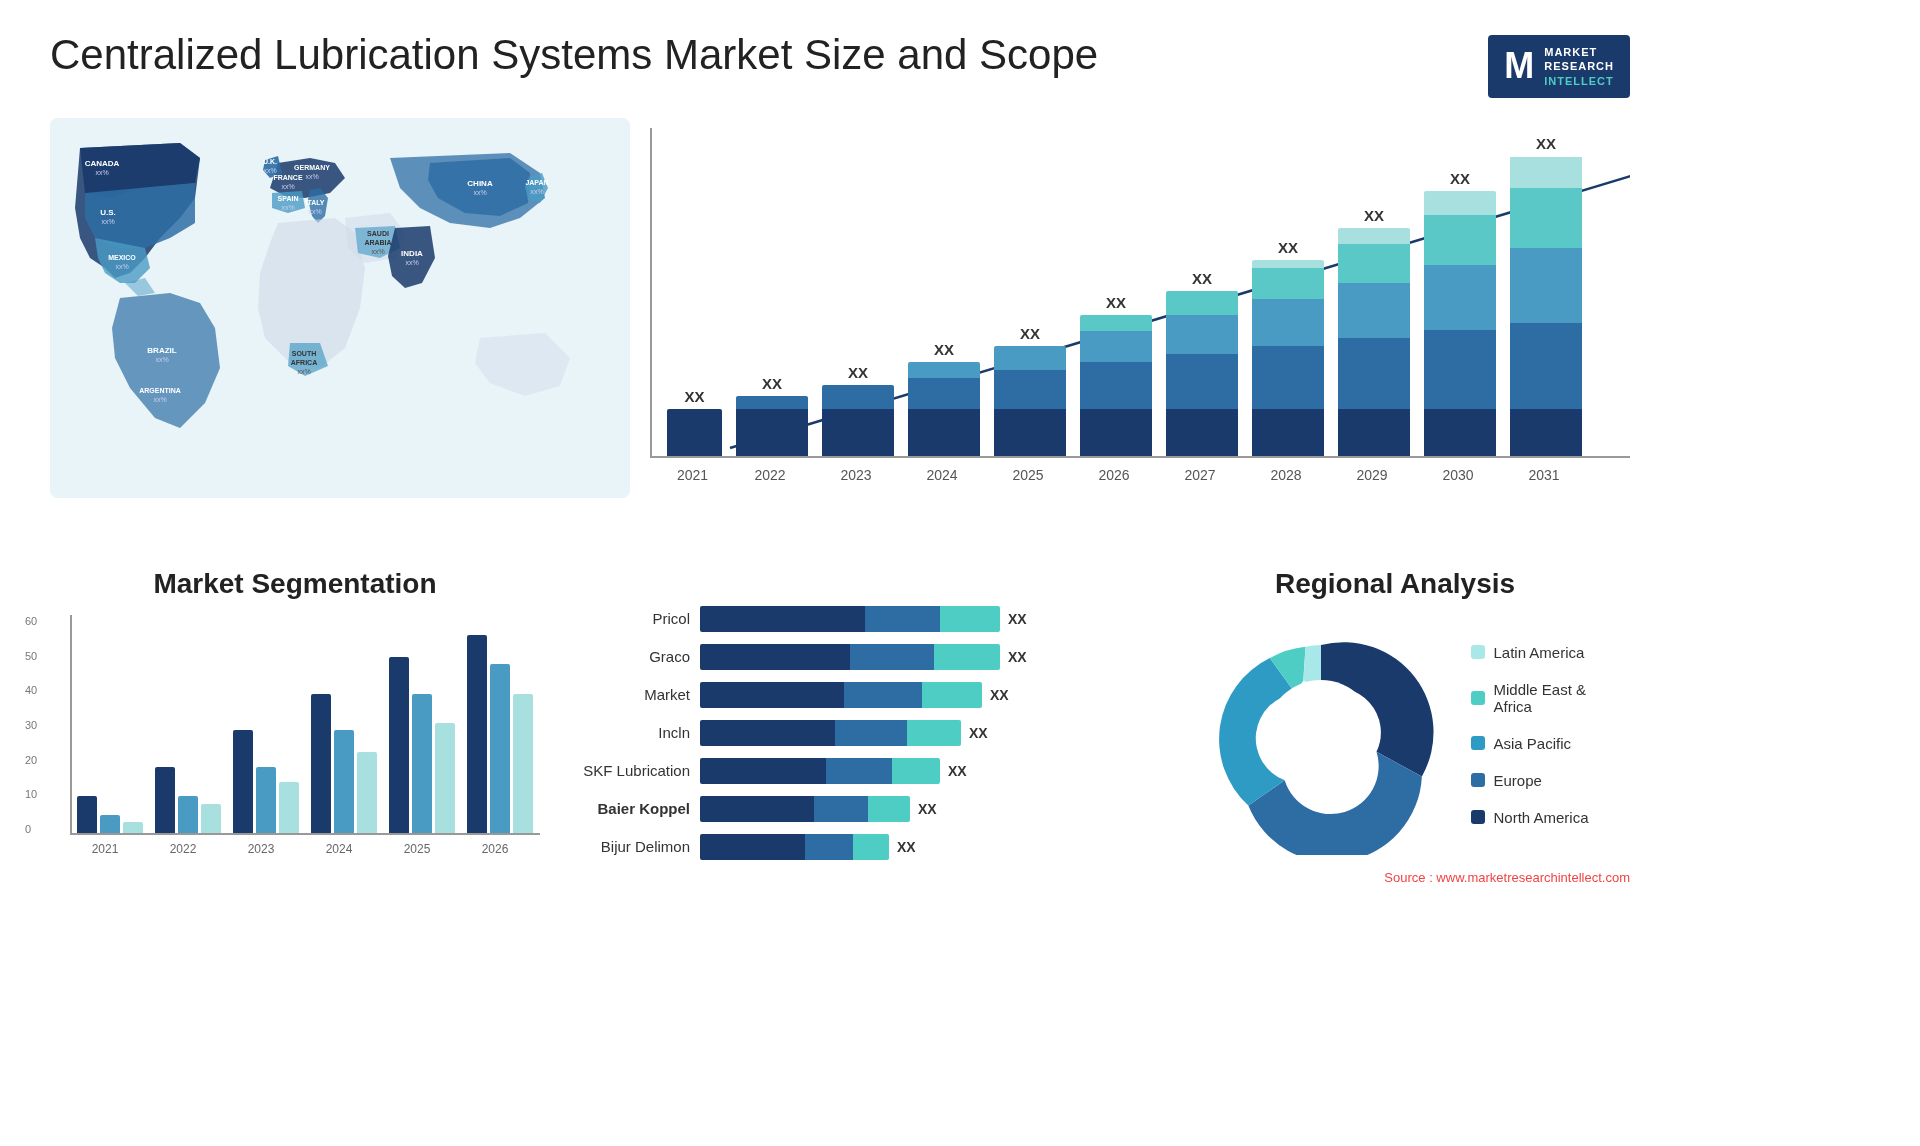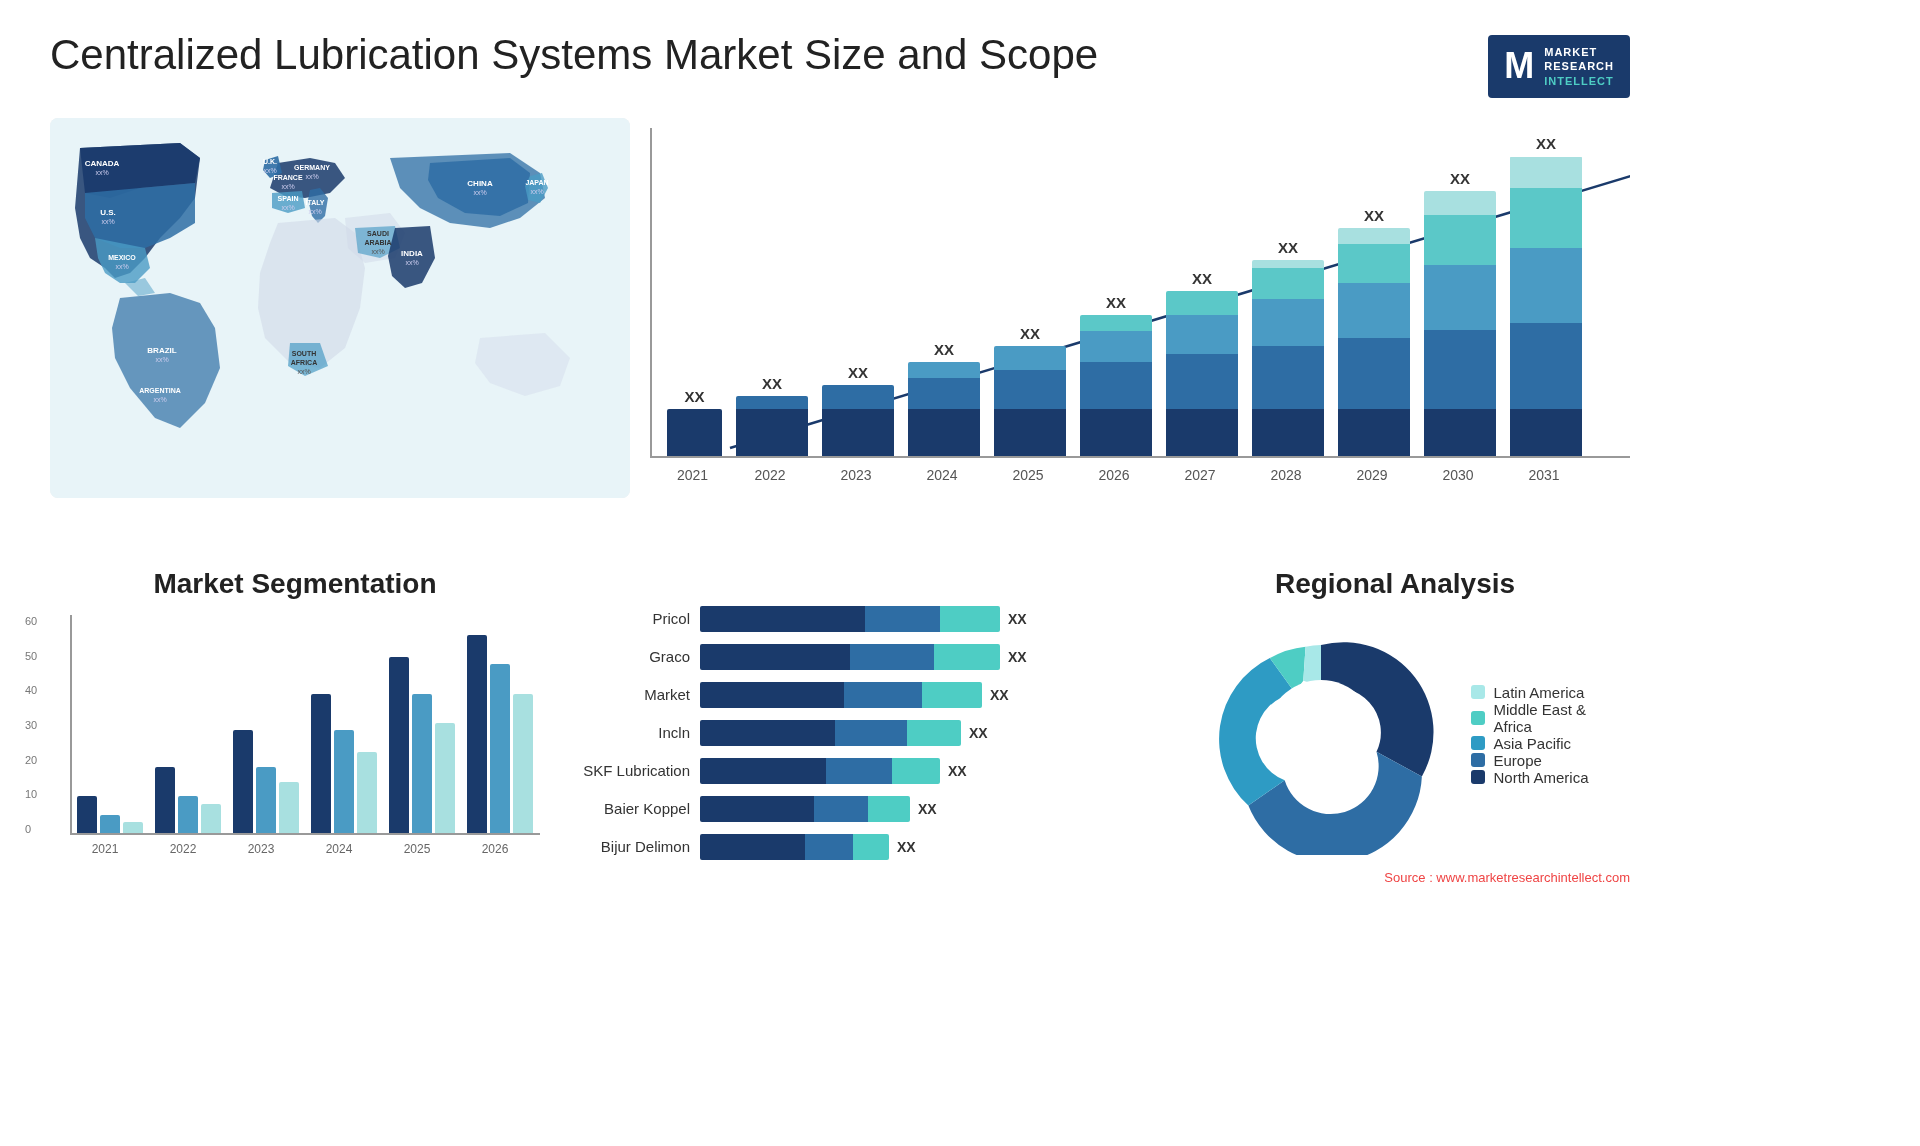--- a/index.html
+++ b/index.html
@@ -152,21 +152,21 @@
       justify-content: center;
     }
     .donut-container {
       width: 240px;
       height: 240px;
       position: relative;
     }
     .regional-legend {
       display: flex;
       flex-direction: column;
-      gap: 0;
+      gap: 20px;
     }
     .regional-legend-item {
       display: flex;
       align-items: center;
       gap: 8px;
       font-size: 15px;
       color: #333;
     }
     .regional-legend-dot {
       width: 14px;
@@ -530,21 +530,21 @@
             <div style="display: flex; height: 26px; align-items: center;">
               <div style="display: flex; height: 100%; border-radius: 2px; overflow: hidden;">
                 <div style="width: 126px; height: 100%; background: rgb(26, 58, 107);"></div>
                 <div style="width: 66px; height: 100%; background: rgb(46, 109, 164);"></div>
                 <div style="width: 48px; height: 100%; background: rgb(78, 205, 196);"></div>
               </div>
               <div style="font-size: 14px; font-weight: bold; color: rgb(51, 51, 51); margin-left: 8px;">XX</div>
             </div>
           </div>
           <div style="display: flex; align-items: center; gap: 10px;">
-            <div style="font-size: 15px; color: rgb(51, 51, 51); width: 130px; text-align: right;">Baier Koppel</div>
+            <div style="font-size: 15px; color: rgb(51, 51, 51); width: 130px; text-align: right; font-weight: bold;">Baier Koppel</div>
             <div style="display: flex; height: 26px; align-items: center;">
               <div style="display: flex; height: 100%; border-radius: 2px; overflow: hidden;">
                 <div style="width: 114px; height: 100%; background: rgb(26, 58, 107);"></div>
                 <div style="width: 54px; height: 100%; background: rgb(46, 109, 164);"></div>
                 <div style="width: 42px; height: 100%; background: rgb(78, 205, 196);"></div>
               </div>
               <div style="font-size: 14px; font-weight: bold; color: rgb(51, 51, 51); margin-left: 8px;">XX</div>
             </div>
           </div>
           <div style="display: flex; align-items: center; gap: 10px;">

